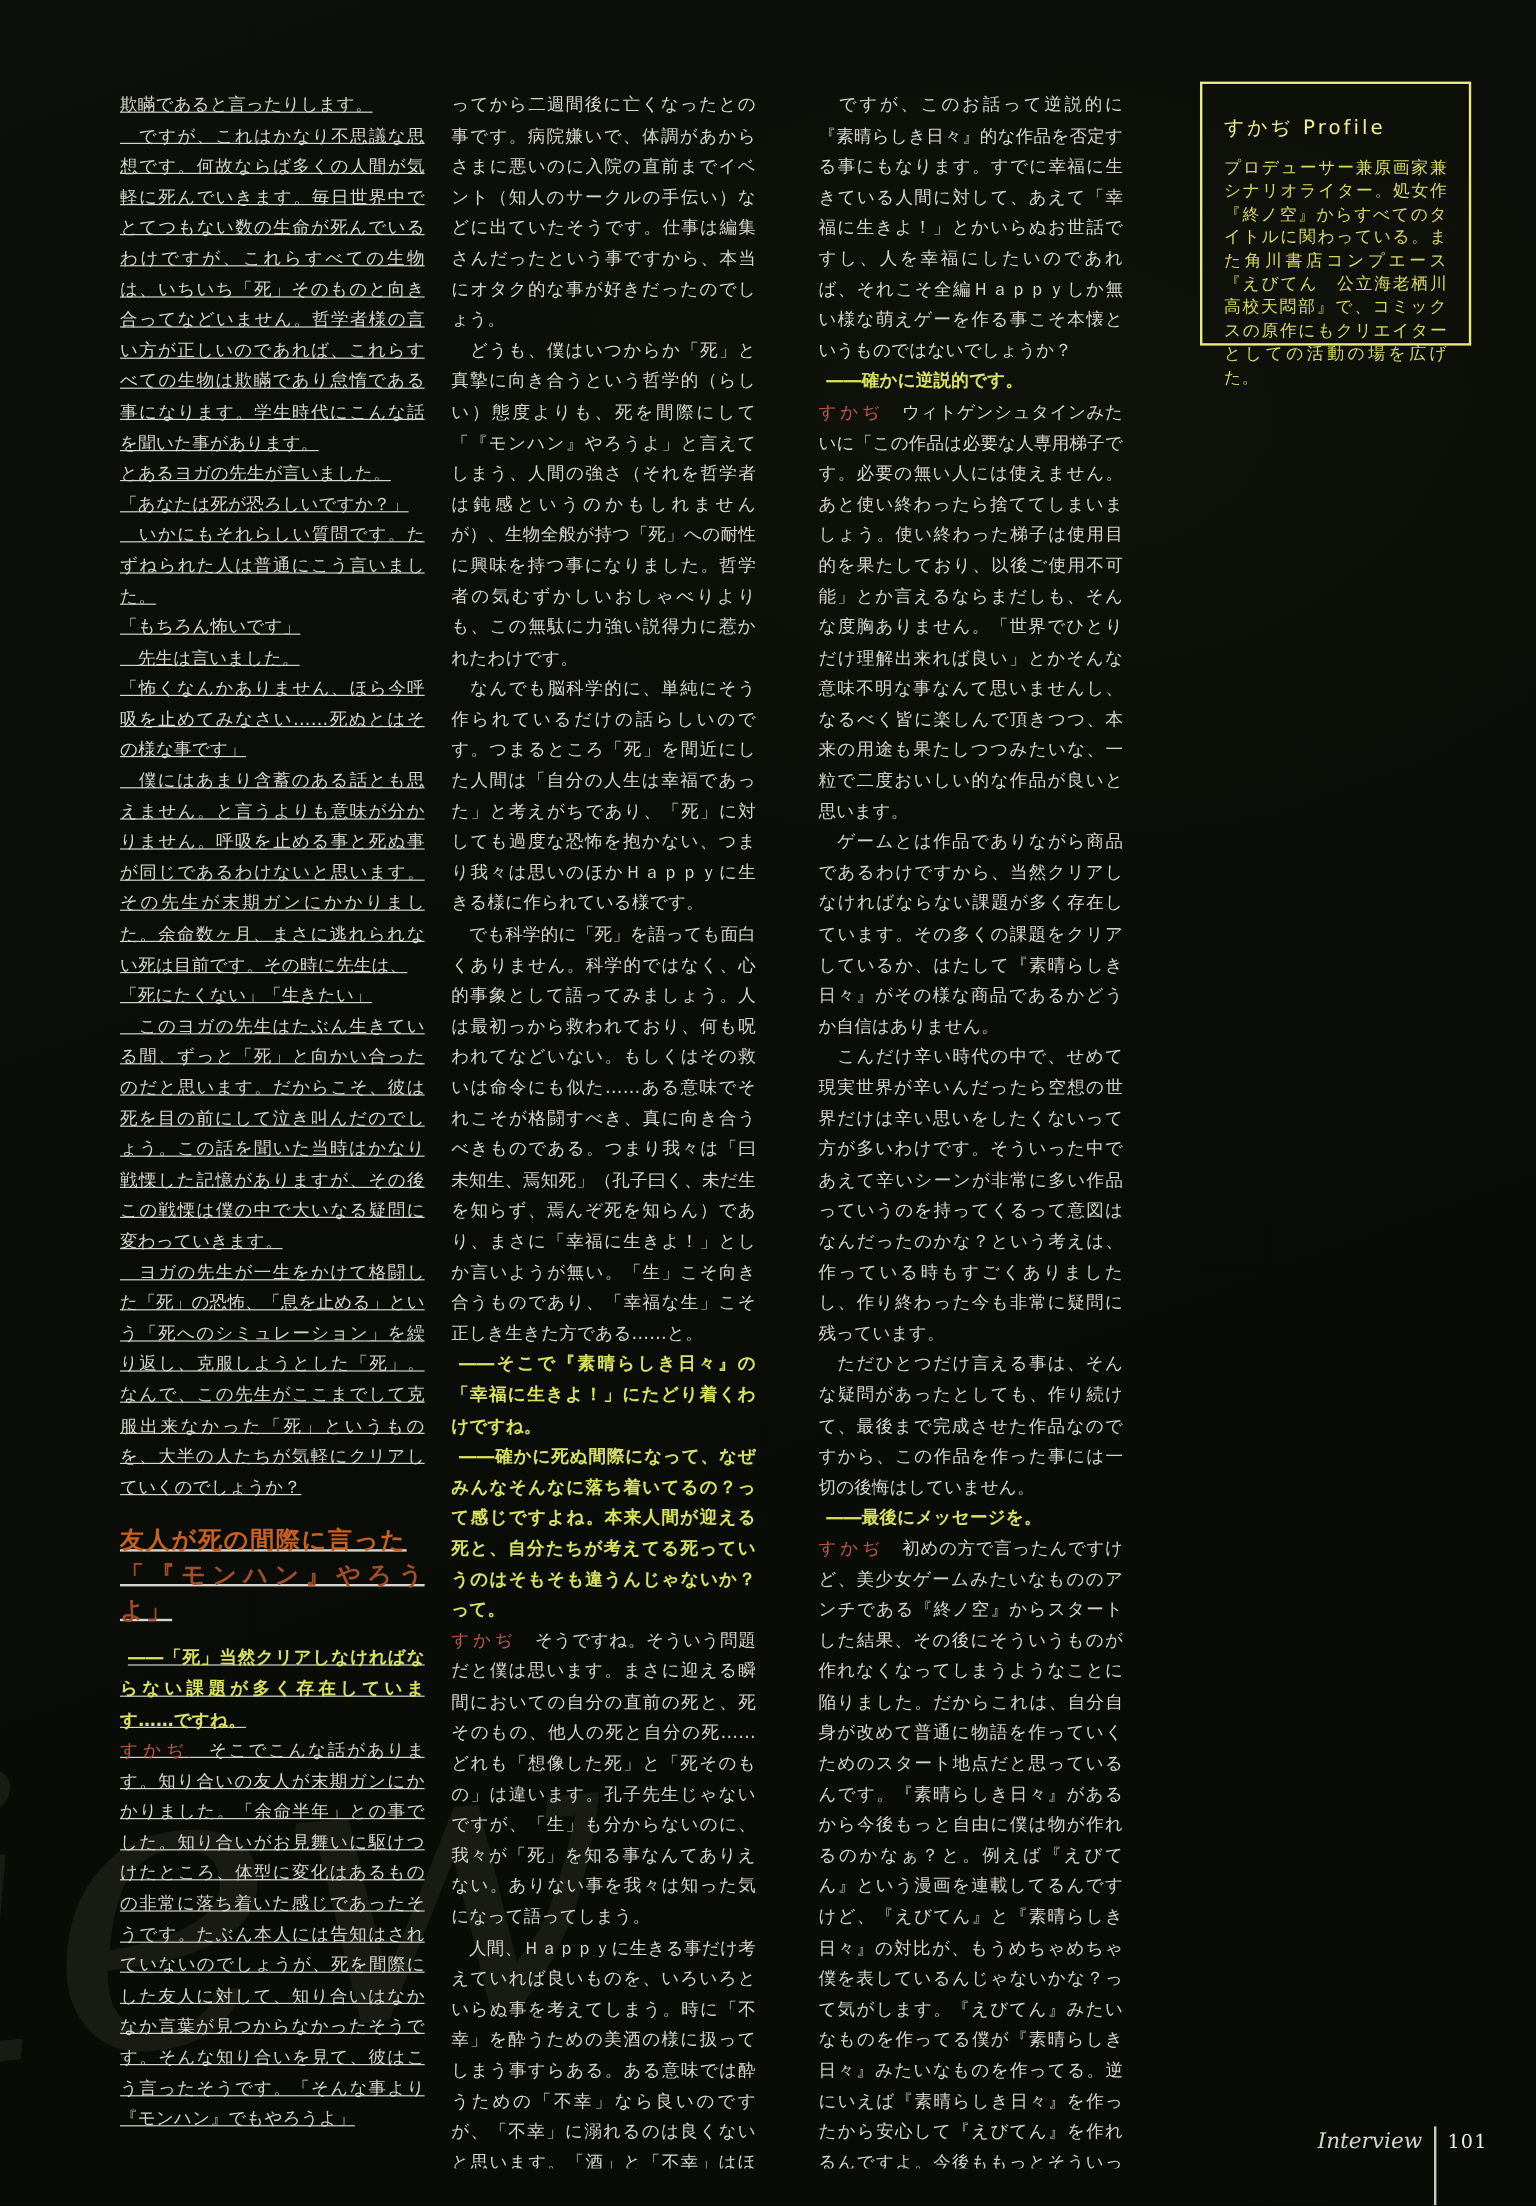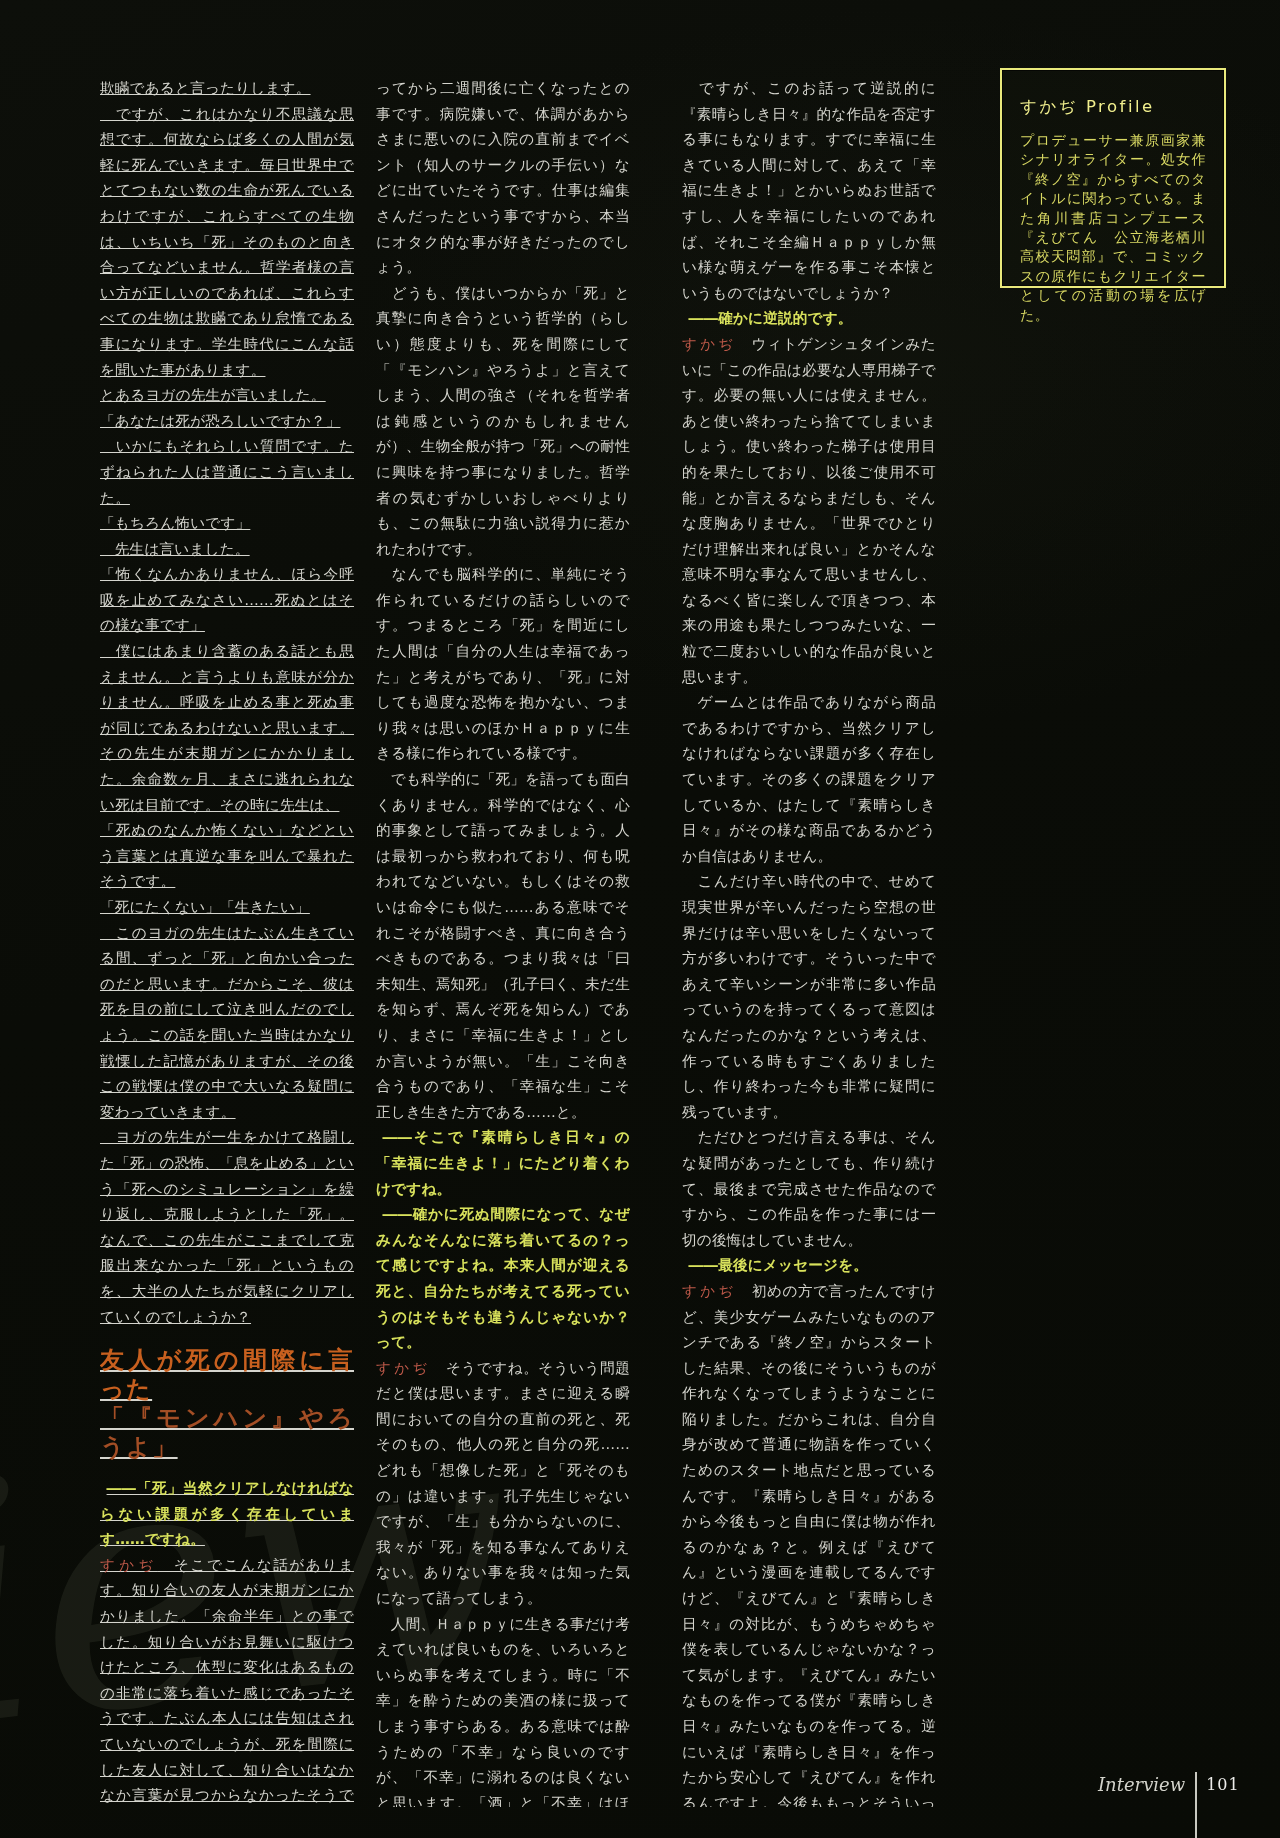--- a/index.html
+++ b/index.html
@@ -9,21 +9,21 @@
     overflow:hidden;font-family:"DejaVu Sans",sans-serif;}
   .watermark{position:absolute;left:-70px;top:1430px;font-family:"DejaVu Serif",serif;
     font-style:italic;font-size:330px;line-height:300px;color:rgba(178,184,150,0.09);
     pointer-events:none;transform:rotate(-6deg);}
   .col{position:absolute;top:75px;width:254px;height:1732px;overflow:hidden;
     color:#d5d5ce;font-size:14.6px;line-height:25.6px;text-align:justify;
     text-justify:inter-ideograph;letter-spacing:0.2px;}
   .col p{margin:0;}
   .col .q{color:#d9e25c;font-weight:bold;text-indent:0.45em;}
   .col .spname{color:#c05a4a;letter-spacing:3px;}
-  .heading{margin:17px 0 13px 0;font-size:24px;line-height:29px;font-weight:bold;
+  .heading{margin:17px 0 13px 0;font-size:20px;line-height:29px;font-weight:bold;
     letter-spacing:1.5px;}
   .heading .heading-line{display:block;color:#c8601f;}
   .heading .heading-line:nth-child(2){color:#a34e25;}
   .profile-box{position:absolute;left:1000px;top:68px;width:226px;height:220px;
     border:2px solid #e9e97c;box-shadow:0 0 0 1px rgba(0,0,0,.6) inset;
     padding:0 18px;box-sizing:border-box;background:rgba(20,22,10,0.25);}
   .profile-title{margin-top:26px;font-size:16.5px;color:#f2f08e;letter-spacing:2.5px;}
   .profile-body{margin-top:13px;font-size:14px;line-height:19.4px;color:#d9d963;
     letter-spacing:0.4px;text-align:justify;}
   .footer{position:absolute;left:1098px;top:1772px;display:flex;align-items:flex-start;}
@@ -43,21 +43,20 @@
   <div class="col" id="col1" style="left:100px;text-decoration:underline;">
       <p class="para">欺瞞であると言ったりします。</p>
       <p class="para">　ですが、これはかなり不思議な思想です。何故ならば多くの人間が気軽に死んでいきます。毎日世界中でとてつもない数の生命が死んでいるわけですが、これらすべての生物は、いちいち「死」そのものと向き合ってなどいません。哲学者様の言い方が正しいのであれば、これらすべての生物は欺瞞であり怠惰である事になります。学生時代にこんな話を聞いた事があります。</p>
       <p class="para">とあるヨガの先生が言いました。</p>
       <p class="para">「あなたは死が恐ろしいですか？」</p>
       <p class="para">　いかにもそれらしい質問です。たずねられた人は普通にこう言いました。</p>
       <p class="para">「もちろん怖いです」</p>
       <p class="para">　先生は言いました。</p>
       <p class="para">「怖くなんかありません、ほら今呼吸を止めてみなさい……死ぬとはその様な事です」</p>
       <p class="para">　僕にはあまり含蓄のある話とも思えません。と言うよりも意味が分かりません。呼吸を止める事と死ぬ事が同じであるわけないと思います。その先生が末期ガンにかかりました。余命数ヶ月、まさに逃れられない死は目前です。その時に先生は、</p>
-      <p class="para">「死ぬのなんか怖くない」などという言葉とは真逆な事を叫んで暴れたそうです。</p>
       <p class="para">「死にたくない」「生きたい」</p>
       <p class="para">　このヨガの先生はたぶん生きている間、ずっと「死」と向かい合ったのだと思います。だからこそ、彼は死を目の前にして泣き叫んだのでしょう。この話を聞いた当時はかなり戦慄した記憶がありますが、その後この戦慄は僕の中で大いなる疑問に変わっていきます。</p>
       <p class="para">　ヨガの先生が一生をかけて格闘した「死」の恐怖、「息を止める」という「死へのシミュレーション」を繰り返し、克服しようとした「死」。なんで、この先生がここまでして克服出来なかった「死」というものを、大半の人たちが気軽にクリアしていくのでしょうか？</p>
       <h2 class="heading">
         <span class="heading-line">友人が死の間際に言った</span>
         <span class="heading-line">「『モンハン』やろうよ」</span>
       </h2>
       <p class="q">――「死」当然クリアしなければならない課題が多く存在しています……ですね。</p>
       <p class="sp"><span class="spname">すかぢ</span>　そこでこんな話があります。知り合いの友人が末期ガンにかかりました。「余命半年」との事でした。知り合いがお見舞いに駆けつけたところ、体型に変化はあるものの非常に落ち着いた感じであったそうです。たぶん本人には告知はされていないのでしょうが、死を間際にした友人に対して、知り合いはなかなか言葉が見つからなかったそうです。そんな知り合いを見て、彼はこう言ったそうです。「そんな事より『モンハン』でもやろうよ」</p>
     </div>

